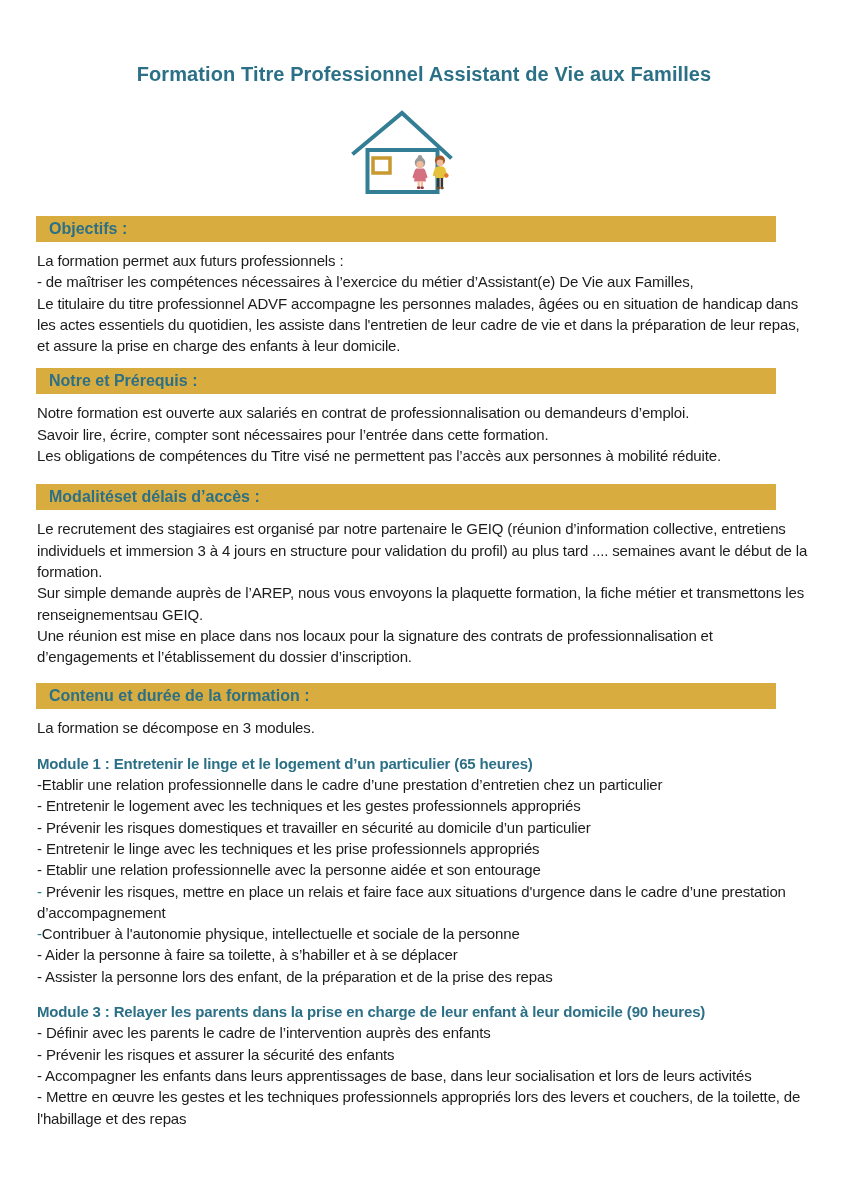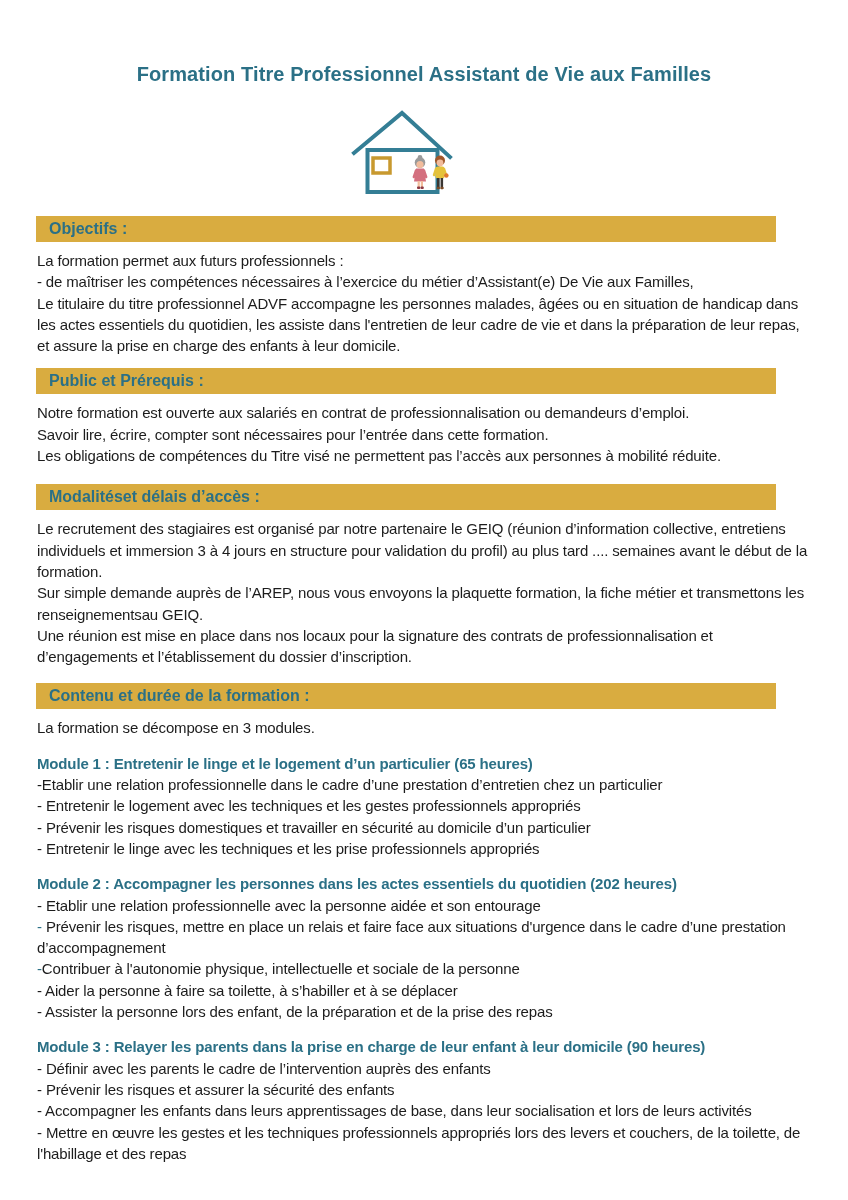--- a/index.html
+++ b/index.html
@@ -77,21 +77,21 @@
     </svg>
   </div>
 
   <div class="bar b1">Objectifs :</div>
   <div class="blk">
     <p>La formation permet aux futurs professionnels :</p>
     <p>- de maîtriser les compétences nécessaires à l’exercice du métier d’Assistant(e) De Vie aux Familles,</p>
     <p>Le titulaire du titre professionnel ADVF accompagne les personnes malades, âgées ou en situation de handicap dans les actes essentiels du quotidien, les assiste dans l'entretien de leur cadre de vie et dans la préparation de leur repas, et assure la prise en charge des enfants à leur domicile.</p>
   </div>
 
-  <div class="bar b2">Public et Prérequis :</div>
+  <div class="bar b2">Notre et Prérequis :</div>
   <div class="blk">
     <p>Notre formation est ouverte aux salariés en contrat de professionnalisation ou demandeurs d’emploi.</p>
     <p>Savoir lire, écrire, compter sont nécessaires pour l’entrée dans cette formation.</p>
     <p>Les obligations de compétences du Titre visé ne permettent pas l’accès aux personnes à mobilité réduite.</p>
   </div>
 
   <div class="bar b3">Modalitéset délais d’accès :</div>
   <div class="blk">
     <p>Le recrutement des stagiaires est organisé par notre partenaire le GEIQ (réunion d’information collective, entretiens individuels et immersion 3 à 4 jours en structure pour validation du profil) au plus tard .... semaines avant le début de la formation.</p>
     <p>Sur simple demande auprès de l’AREP, nous vous envoyons la plaquette formation, la fiche métier et transmettons les renseignementsau GEIQ.</p>
@@ -101,21 +101,20 @@
   <div class="bar b4">Contenu et durée de la formation :</div>
   <div class="blk">
     <p>La formation se décompose en 3 modules.</p>
 
     <p class="module-h">Module 1 : Entretenir le linge et le logement d’un particulier (65 heures)</p>
     <p><span class="pfx">-</span><span>Etablir une relation professionnelle dans le cadre d’une prestation d’entretien chez un particulier</span></p>
     <p><span class="pfx">- </span><span>Entretenir le logement avec les techniques et les gestes professionnels appropriés</span></p>
     <p><span class="pfx">- </span><span>Prévenir les risques domestiques et travailler en sécurité au domicile d’un particulier</span></p>
     <p><span class="pfx">- </span><span>Entretenir le linge avec les techniques et les prise professionnels appropriés</span></p>
 
-    <p class="module-h">Module 2 : Accompagner les personnes dans les actes essentiels du quotidien (202 heures)</p>
     <p><span class="pfx">- </span><span>Etablir une relation professionnelle avec la personne aidée et son entourage</span></p>
     <p><span class="pfx teal">- </span><span>Prévenir les risques, mettre en place un relais et faire face aux situations d'urgence dans le cadre d’une prestation d’accompagnement</span></p>
     <p><span class="pfx teal">-</span><span>Contribuer à l'autonomie physique, intellectuelle et sociale de la personne</span></p>
     <p><span class="pfx">- </span><span>Aider la personne à faire sa toilette, à s’habiller et à se déplacer</span></p>
     <p><span class="pfx">- </span><span>Assister la personne lors des enfant, de la préparation et de la prise des repas</span></p>
 
     <p class="module-h">Module 3 : Relayer les parents dans la prise en charge de leur enfant à leur domicile (90 heures)</p>
     <p><span class="pfx">- </span><span>Définir avec les parents le cadre de l’intervention auprès des enfants</span></p>
     <p><span class="pfx">- </span><span>Prévenir les risques et assurer la sécurité des enfants</span></p>
     <p><span class="pfx">- </span><span>Accompagner les enfants dans leurs apprentissages de base, dans leur socialisation et lors de leurs activités</span></p>

